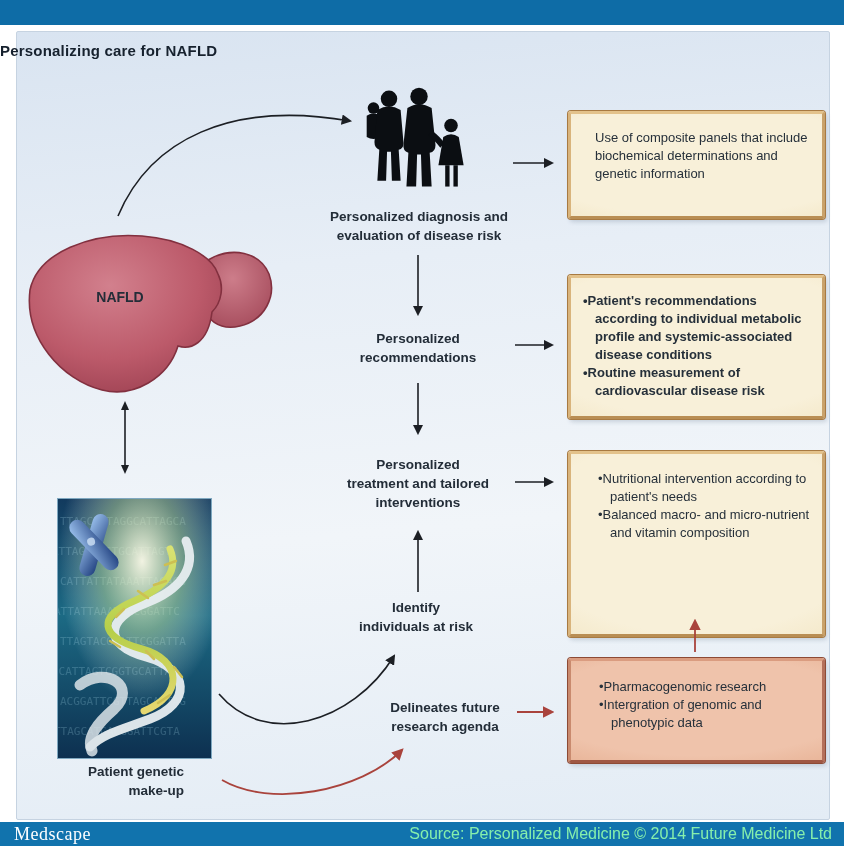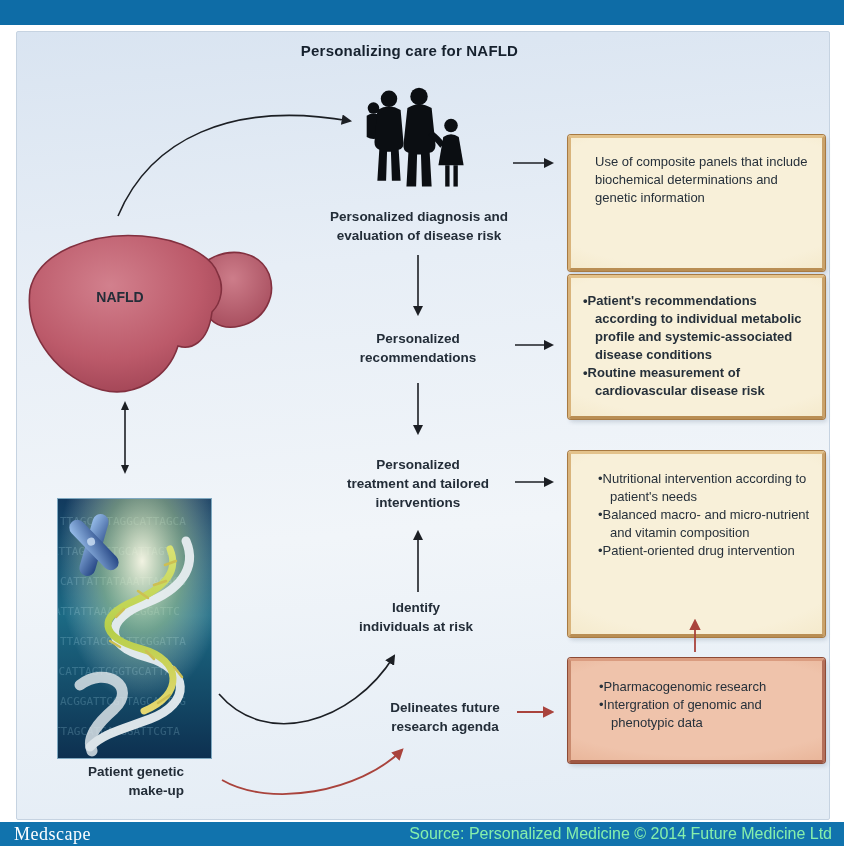--- a/index.html
+++ b/index.html
@@ -9,21 +9,21 @@
     -webkit-font-smoothing:antialiased;
   }
   .abs{position:absolute;}
   .topbar{left:0;top:0;width:844px;height:25px;background:#0e6ca6;}
   .panel{
     left:16px;top:31px;width:812px;height:787px;
     background:linear-gradient(175deg,#d9e4f1 0%,#e7eef6 30%,#f1f5f9 62%,#e3ecf5 100%);
     border:1px solid #c6d3e1;border-radius:2px;
   }
   .title{
-    left:0;top:42px;width:819px;text-align:center;
+    left:0;top:42px;width:819px;text-align:left;
     font-size:15px;font-weight:bold;color:#16212e;letter-spacing:.2px;
   }
   .label{
     font-size:13.5px;line-height:19px;color:#232d38;text-align:center;
     white-space:pre-line;transform:translateX(-50%);font-weight:bold;
   }
   .overlay{left:0;top:0;pointer-events:none;}
   .tanbox,.pinkbox{
     left:568px;width:257px;border-radius:3px;box-sizing:border-box;
     color:#26303a;font-size:13px;line-height:18px;
@@ -158,36 +158,35 @@
 <div class="abs label" style="left:418px;top:455px;">Personalized
 treatment and tailored
 interventions</div>
 <div class="abs label" style="left:416px;top:598px;">Identify
 individuals at risk</div>
 <div class="abs label" style="left:445px;top:698px;">Delineates future
 research agenda</div>
 <div class="abs label" style="left:136px;top:762px;text-align:right;">Patient genetic
 make-up</div>
 
-<div class="abs tanbox" style="top:111px;height:136px;padding:15px 14px 8px 24px;margin-top:24px;">
+<div class="abs tanbox" style="top:111px;height:108px;padding:15px 14px 8px 24px;">
   <p class="box-text">Use of composite panels that include biochemical determinations and genetic information</p>
 </div>
 
 <div class="abs tanbox" style="top:275px;height:144px;padding:14px 8px 8px 12px;font-weight:bold;">
   <ul class="bullets">
       <li>Patient's recommendations according to individual metabolic profile and systemic-associated disease conditions</li>
       <li>Routine measurement of cardiovascular disease risk</li>
     </ul>
 </div>
 
 <div class="abs tanbox" style="top:451px;height:186px;padding:16px 8px 8px 27px;">
   <ul class="bullets">
       <li>Nutritional intervention according to patient's needs</li>
       <li>Balanced macro- and micro-nutrient and vitamin composition</li>
-      <li>Patient-oriented drug intervention</li>
     </ul>
 </div>
 
 <div class="abs pinkbox" style="top:658px;height:105px;padding:17px 20px 8px 28px;">
   <ul class="bullets">
       <li>Pharmacogenomic research</li>
       <li>Intergration of genomic and phenotypic data</li>
     </ul>
 </div>
 

